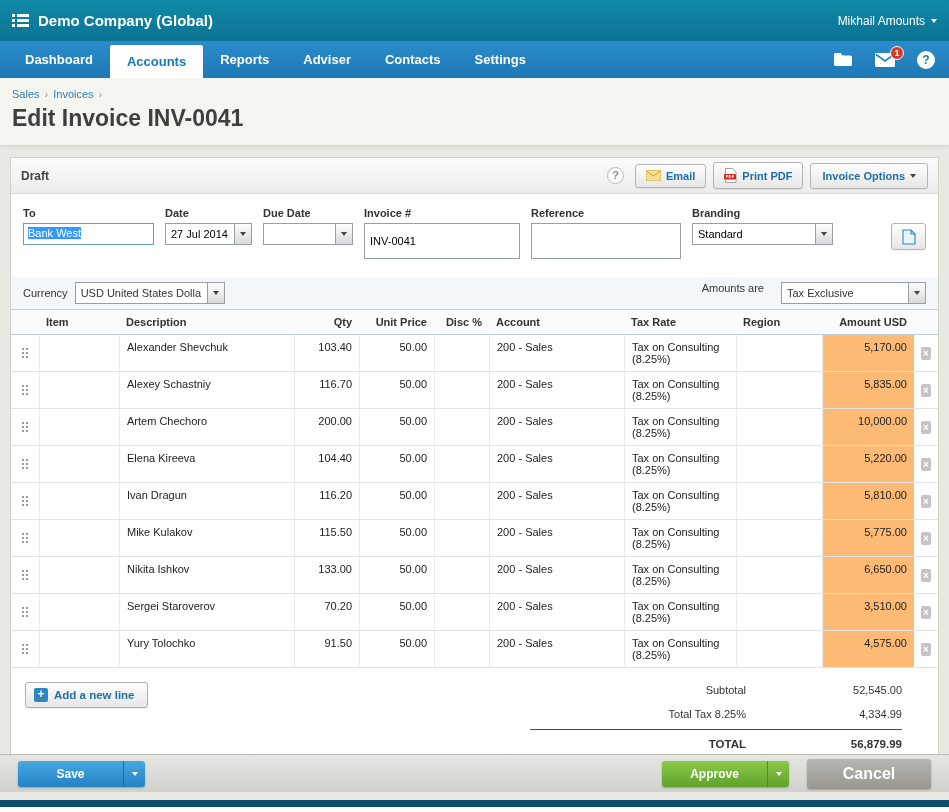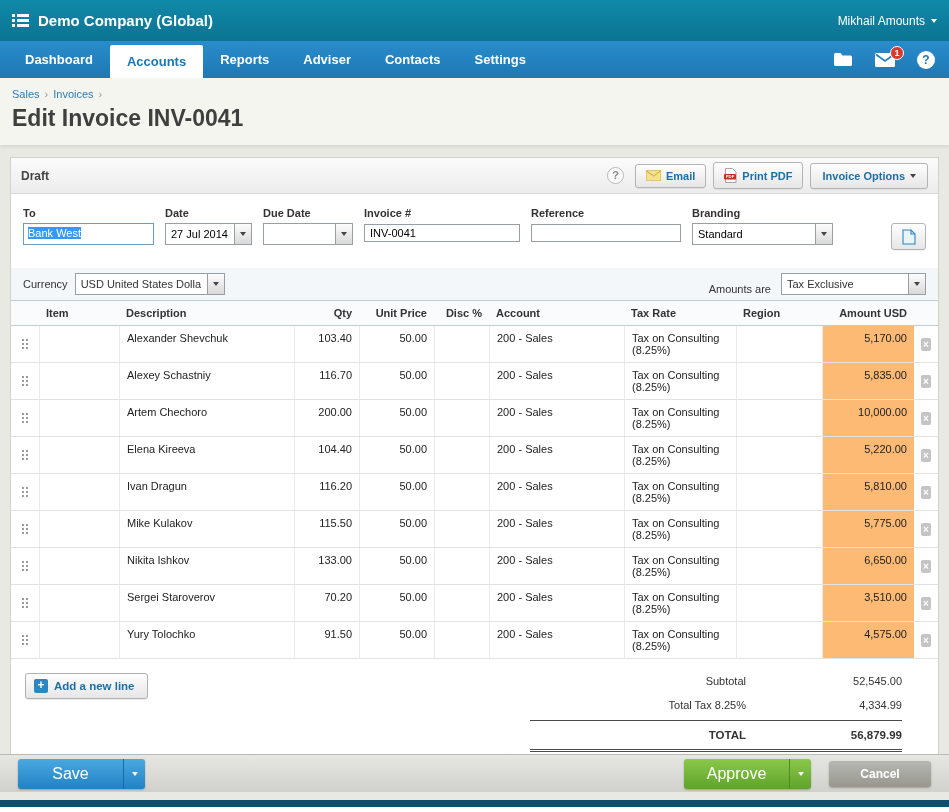--- a/index.html
+++ b/index.html
@@ -36,31 +36,31 @@
 
   .panel-head { height:36px; display:flex; align-items:center; padding:0 10px; background:linear-gradient(#fbfbfb,#ececec); border-bottom:1px solid #d8d8d8; }
   .status { font-size:12px; font-weight:bold; color:#444; }
   .head-actions { margin-left:auto; display:flex; align-items:center; gap:7px; }
   .qmark { width:17px; height:17px; border-radius:50%; border:1px solid #b9b9b9; background:#fbfbfb; color:#8a8a8a; font-size:11px; font-weight:bold; text-align:center; line-height:15px; cursor:pointer; margin-right:4px; }
   .hbtn { display:inline-flex; align-items:center; gap:5px; background:linear-gradient(#fefefe,#e6e6e6); border:1px solid #b4b4b4; border-radius:3px; padding:5px 10px; font-size:11px; font-weight:bold; color:#1d6fa5; box-shadow:0 1px 1px rgba(0,0,0,.06); cursor:pointer; }
 
   
   .fields { display:flex; gap:11px; padding:13px 12px 18px; align-items:flex-start; }
   .field label { display:block; font-size:11px; font-weight:bold; color:#333; margin-bottom:4px; }
-  .tin { height:18px; border:1px solid #989ea3; font-size:11px; padding:3px 5px; font-family:inherit; width:100%; background:#fff; }
+  .tin { height:36px; border:1px solid #989ea3; font-size:11px; padding:3px 5px; font-family:inherit; width:100%; background:#fff; }
   .fake-input { height:22px; border:1px solid #6b9dc4; background:#fff; font-size:11px; padding:3px 4px; overflow:hidden; white-space:nowrap; }
   .fake-input .sel { background:#3399ff; color:#fff; }
   .combo { display:flex; align-items:stretch; border:1px solid #989ea3; background:#fff; height:22px; }
   .combo .val { font-size:11px; padding:4px 5px; flex:1; white-space:nowrap; overflow:hidden; }
   .combo .arrow-btn { width:17px; flex:none; background:linear-gradient(#fdfdfd,#d9d9d9); border-left:1px solid #989ea3; display:flex; align-items:center; justify-content:center; cursor:pointer; }
   .sq-btn { margin-left:auto; width:35px; height:27px; background:linear-gradient(#fefefe,#e6e6e6); border:1px solid #b4b4b4; border-radius:3px; display:flex; align-items:center; justify-content:center; cursor:pointer; box-shadow:0 1px 1px rgba(0,0,0,.06); }
 
   
   .currency-band { display:flex; align-items:center; background:#f3f7f9; padding:5px 12px; font-size:11px; color:#333; gap:7px; }
-  .currency-band .right { margin-left:auto; display:flex; align-items:flex-end; gap:10px; }
+  .currency-band .right { margin-left:auto; display:flex; align-items:flex-start; gap:17px; }
 
   
   .grid-row { display:grid; grid-template-columns:28px 80px 175px 65px 75px 55px 135px 112px 86px 92px 24px; }
   .thead { background:#f9fbfc; border-top:1px solid #c3ccd1; border-bottom:1px solid #c3ccd1; }
   .th { padding:6px 7px; font-size:11px; font-weight:bold; color:#333; white-space:nowrap; }
   .ra { text-align:right; }
   .trow { border-bottom:1px solid #e2e2e2; background:#fff; }
   .cell { padding:6px 7px; font-size:11px; color:#222; min-height:33px; cursor:text; }
   .cell.bordered { border-left:1px solid #ebebeb; }
   .c-qty, .c-price, .c-disc, .c-amount { text-align:right; }
@@ -77,28 +77,28 @@
   .totals { margin-left:auto; width:372px; margin-right:22px; font-size:11px; color:#333; }
   .t-row { display:flex; align-items:center; padding:6px 0; }
   .t-row .lbl { flex:1; text-align:right; padding-right:46px; }
   .t-row .val { width:110px; text-align:right; }
   .t-row.total { border-top:1px solid #4a4a4a; border-bottom:3px double #4a4a4a; padding:8px 0; margin-top:3px; }
   .t-row.total .lbl, .t-row.total .val { font-weight:bold; font-size:11.5px; }
 
   
   .footerbar { flex:none; height:38px; background:linear-gradient(#e6e6e3,#d0d0cc); border-top:1px solid #b9b9b5; display:flex; align-items:center; padding:0 18px; }
   .split { display:inline-flex; border-radius:3px; overflow:hidden; box-shadow:0 1px 2px rgba(0,0,0,.25); cursor:pointer; }
-  .split .main { width:105px; text-align:center; padding:6px 0; color:#fff; font-weight:normal; font-size:16px; }
+  .split .main { width:105px; text-align:center; padding:6px 0; color:#fff; font-weight:bold; font-size:12px; }
   .split .dd { width:22px; display:flex; align-items:center; justify-content:center; }
   .split.save .main, .split.save .dd { background:linear-gradient(#4aa8e0,#2182c4); }
   .split.save .dd { border-left:1px solid #1a6ba3; }
   .split.approve .main, .split.approve .dd { background:linear-gradient(#8bc84a,#5ea32a); }
   .split.approve .dd { border-left:1px solid #4e8c21; }
   .split.approve { margin-left:auto; }
-  .btn-cancel { width:102px; text-align:center; padding:6px 0; color:#fff; font-weight:bold; font-size:12px; background:linear-gradient(#b7b7b3,#97978f); border-radius:3px; box-shadow:0 1px 2px rgba(0,0,0,.25); cursor:pointer; margin-left:18px; }
+  .btn-cancel { width:124px; text-align:center; padding:6px 0; color:#fff; font-weight:bold; font-size:16px; background:linear-gradient(#b7b7b3,#97978f); border-radius:3px; box-shadow:0 1px 2px rgba(0,0,0,.25); cursor:pointer; margin-left:18px; }
 
   .spacer8 { height:8px; flex:none; }
   .bottom-strip { height:7px; background:#0e506b; flex:none; }
   .white-gap { height:5px; background:#fff; flex:none; }
 </style>
 </head>
 <body>
 
 <div class="page">
 

